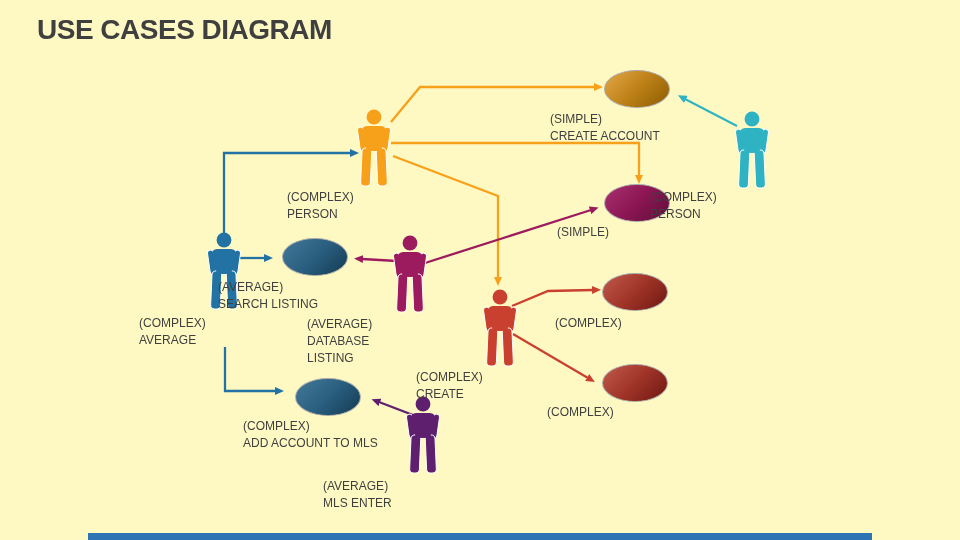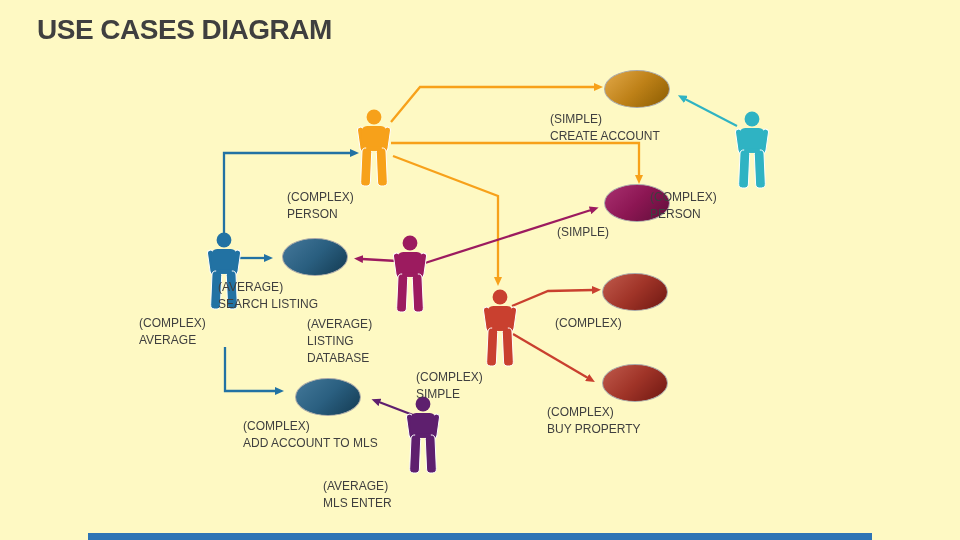--- a/index.html
+++ b/index.html
@@ -108,37 +108,37 @@
   <rect x="2.8" y="18.6" width="5.8" height="24.5" rx="2.9" fill="#9C1B5F" stroke="#fff" stroke-width="1" transform="rotate(-8 5.7 19.6)"></rect>
   <rect x="31.4" y="18.6" width="5.8" height="24.5" rx="2.9" fill="#9C1B5F" stroke="#fff" stroke-width="1" transform="rotate(8 34.3 19.6)"></rect>
   <path d="M13,17.4 h14 a6.2,6.2 0 0 1 6.2,6.2 V42.5 H6.8 V23.6 a6.2,6.2 0 0 1 6.2,-6.2 z" fill="#9C1B5F"></path>
   <rect x="7.8" y="40" width="10" height="39" rx="4.2" fill="#9C1B5F" stroke="#fff" stroke-width="1" transform="rotate(2.5 12.8 41)"></rect>
   <rect x="22.2" y="40" width="10" height="39" rx="4.2" fill="#9C1B5F" stroke="#fff" stroke-width="1" transform="rotate(-2.5 27.2 41)"></rect>
   <rect x="12" y="38" width="16" height="5" fill="#9C1B5F"></rect>
 </svg>
       </div>
       <div class="dlabel" style="left: 307px; top: 316px;">
         <div>(AVERAGE)</div>
+        <div>DATABASE</div>
         <div>LISTING</div>
-        <div>DATABASE</div>
       </div>
       <div class="actor" style="left: 480px; top: 289px;">
         <svg viewBox="0 0 40 80" xmlns="http://www.w3.org/2000/svg">
   <circle cx="20" cy="8.2" r="7.6" fill="#C9402F"></circle>
   <rect x="2.8" y="18.6" width="5.8" height="24.5" rx="2.9" fill="#C9402F" stroke="#fff" stroke-width="1" transform="rotate(-8 5.7 19.6)"></rect>
   <rect x="31.4" y="18.6" width="5.8" height="24.5" rx="2.9" fill="#C9402F" stroke="#fff" stroke-width="1" transform="rotate(8 34.3 19.6)"></rect>
   <path d="M13,17.4 h14 a6.2,6.2 0 0 1 6.2,6.2 V42.5 H6.8 V23.6 a6.2,6.2 0 0 1 6.2,-6.2 z" fill="#C9402F"></path>
   <rect x="7.8" y="40" width="10" height="39" rx="4.2" fill="#C9402F" stroke="#fff" stroke-width="1" transform="rotate(2.5 12.8 41)"></rect>
   <rect x="22.2" y="40" width="10" height="39" rx="4.2" fill="#C9402F" stroke="#fff" stroke-width="1" transform="rotate(-2.5 27.2 41)"></rect>
   <rect x="12" y="38" width="16" height="5" fill="#C9402F"></rect>
 </svg>
       </div>
       <div class="dlabel" style="left: 416px; top: 369px;">
         <div>(COMPLEX)</div>
-        <div>SIMPLE</div>
+        <div>CREATE</div>
       </div>
       <div class="actor" style="left: 403px; top: 396px;">
         <svg viewBox="0 0 40 80" xmlns="http://www.w3.org/2000/svg">
   <circle cx="20" cy="8.2" r="7.6" fill="#5E1F6E"></circle>
   <rect x="2.8" y="18.6" width="5.8" height="24.5" rx="2.9" fill="#5E1F6E" stroke="#fff" stroke-width="1" transform="rotate(-8 5.7 19.6)"></rect>
   <rect x="31.4" y="18.6" width="5.8" height="24.5" rx="2.9" fill="#5E1F6E" stroke="#fff" stroke-width="1" transform="rotate(8 34.3 19.6)"></rect>
   <path d="M13,17.4 h14 a6.2,6.2 0 0 1 6.2,6.2 V42.5 H6.8 V23.6 a6.2,6.2 0 0 1 6.2,-6.2 z" fill="#5E1F6E"></path>
   <rect x="7.8" y="40" width="10" height="39" rx="4.2" fill="#5E1F6E" stroke="#fff" stroke-width="1" transform="rotate(2.5 12.8 41)"></rect>
   <rect x="22.2" y="40" width="10" height="39" rx="4.2" fill="#5E1F6E" stroke="#fff" stroke-width="1" transform="rotate(-2.5 27.2 41)"></rect>
   <rect x="12" y="38" width="16" height="5" fill="#5E1F6E"></rect>
@@ -157,21 +157,20 @@
       <div class="dlabel" style="left: 557px; top: 224px;">
         <div>(SIMPLE)</div>
       </div>
       <div class="uc-ellipse" style="left: 602px; top: 273px; background: linear-gradient(135deg, rgb(192, 90, 76) 0%, rgb(160, 52, 40) 50%, rgb(110, 23, 17) 100%);"></div>
       <div class="dlabel" style="left: 555px; top: 315px;">
         <div>(COMPLEX)</div>
       </div>
       <div class="uc-ellipse" style="left: 602px; top: 364px; background: linear-gradient(135deg, rgb(192, 90, 76) 0%, rgb(160, 52, 40) 50%, rgb(110, 23, 17) 100%);"></div>
       <div class="dlabel" style="left: 547px; top: 404px;">
         <div>(COMPLEX)</div>
-        <div>BUY PROPERTY</div>
       </div>
       <div class="uc-ellipse" style="left: 282px; top: 238px; background: linear-gradient(135deg, rgb(68, 120, 154) 0%, rgb(42, 95, 128) 50%, rgb(19, 58, 81) 100%);"></div>
       <div class="dlabel" style="left: 218px; top: 279px;">
         <div>(AVERAGE)</div>
         <div>SEARCH LISTING</div>
       </div>
       <div class="uc-ellipse" style="left: 295px; top: 378px; background: linear-gradient(135deg, rgb(68, 120, 154) 0%, rgb(42, 95, 128) 50%, rgb(19, 58, 81) 100%);"></div>
       <div class="dlabel" style="left: 243px; top: 418px;">
         <div>(COMPLEX)</div>
         <div>ADD ACCOUNT TO MLS</div>

